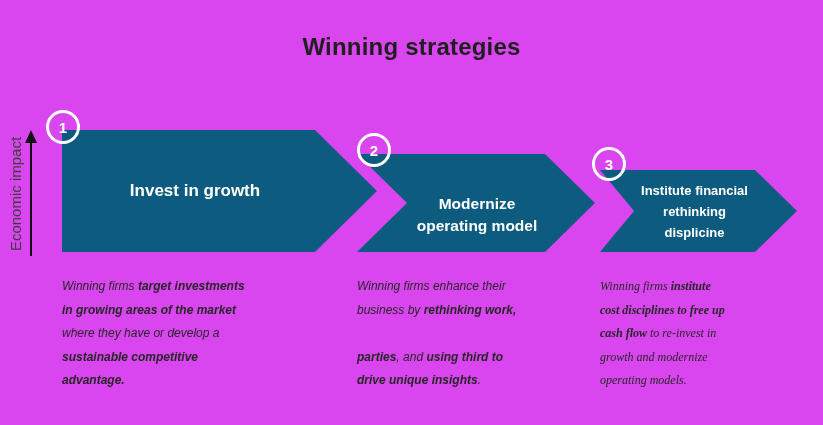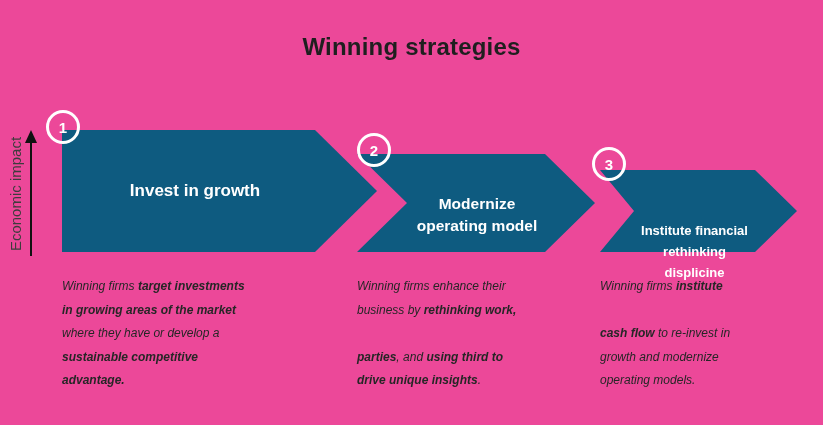--- a/index.html
+++ b/index.html
@@ -1,19 +1,19 @@
 <!DOCTYPE html>
 <html><head>
 <meta charset="utf-8">
 <style>
   html,body{margin:0;padding:0;background:#fff;}
   .canvas{
     position:relative;
     width:823px;height:425px;
-    background:#ec4899;
+    background:#d946ef;
     font-family:"Liberation Sans", sans-serif;
     overflow:hidden;
   }
   .title{
     position:absolute;left:0;top:33px;width:100%;
     text-align:center;
     font-size:24px;font-weight:700;color:#1f1f1f;
     letter-spacing:.2px;
   }
   .shapes{position:absolute;left:0;top:0;width:823px;height:425px;}
@@ -28,21 +28,21 @@
   .badge1{left:46px;top:110px;}
   .badge2{left:357px;top:133px;}
   .badge3{left:592px;top:147px;}
   .arrow-label{
     position:absolute;z-index:2;
     display:flex;flex-direction:column;align-items:center;justify-content:center;
     color:#ffffff;font-weight:700;text-align:left;
   }
   .label1{left:70px;top:130px;width:250px;height:122px;font-size:17px;line-height:24px;}
   .label2{left:407px;top:166px;width:140px;height:98px;font-size:15.5px;line-height:22px;}
-  .label3{left:634px;top:170px;width:121px;height:82px;font-size:13px;line-height:21px;margin-top:40px;}
+  .label3{left:634px;top:170px;width:121px;height:82px;font-size:13px;line-height:21px;}
   .axis-line{
     position:absolute;left:30px;top:142px;width:2px;height:114px;
     background:#111111;
   }
   .axis-head{
     position:absolute;left:25px;top:130px;width:0;height:0;
     border-left:6px solid transparent;border-right:6px solid transparent;
     border-bottom:13px solid #111111;
   }
   .axis-label{
@@ -52,21 +52,21 @@
     font-size:15px;color:#3d3d3d;
   }
   .desc{
     position:absolute;top:267px;
     font-size:12px;font-style:italic;color:#262626;
     line-height:23.5px;
     margin-top:8px;
   }
   .desc1{left:62px;width:260px;}
   .desc2{left:357px;width:225px;}
-  .desc3{left:600px;width:215px;}
+  .desc3{left:600px;width:215px;font-family:Liberation Serif, serif;}
   .seg-bold{font-weight:700;}
 </style>
 </head>
 <body>
 
 <div class="canvas">
 
   <div class="title">Winning strategies</div>
 
   <div class="axis-head"></div>
@@ -97,15 +97,15 @@
       <div>operating model</div>
     </div>
   <div class="arrow-label label3">
       <div>Institute financial</div>
       <div>rethinking</div>
       <div>displicine</div>
     </div>
 
   <div class="desc desc1"><span>Winning firms </span><span class="seg-bold">target investments</span><br><span class="seg-bold">in growing areas of the market</span><br><span>where they have or develop a</span><br><span class="seg-bold">sustainable competitive</span><br><span class="seg-bold">advantage.</span></div>
   <div class="desc desc2"><span>Winning firms enhance their</span><br><span>business by </span><span class="seg-bold">rethinking work,</span><br><br><span class="seg-bold">parties</span><span>, and </span><span class="seg-bold">using third to</span><br><span class="seg-bold">drive unique insights</span><span>.</span></div>
-  <div class="desc desc3"><span>Winning firms </span><span class="seg-bold">institute</span><br><br><span class="seg-bold">cash flow</span><span> to re-invest in</span><br><span>growth and modernize</span><br><span>operating models.</span></div>
+  <div class="desc desc3"><span>Winning firms </span><span class="seg-bold">institute</span><br><span class="seg-bold">cost disciplines to free up</span><br><span class="seg-bold">cash flow</span><span> to re-invest in</span><br><span>growth and modernize</span><br><span>operating models.</span></div>
 
 </div>
 
 </body></html>

